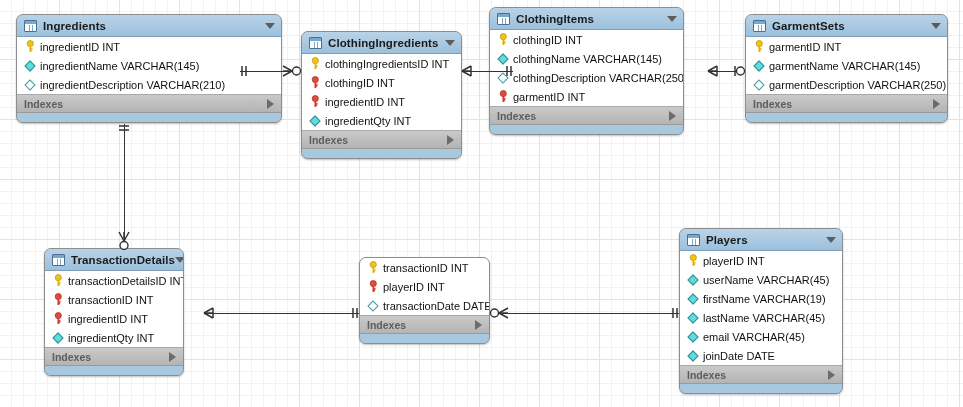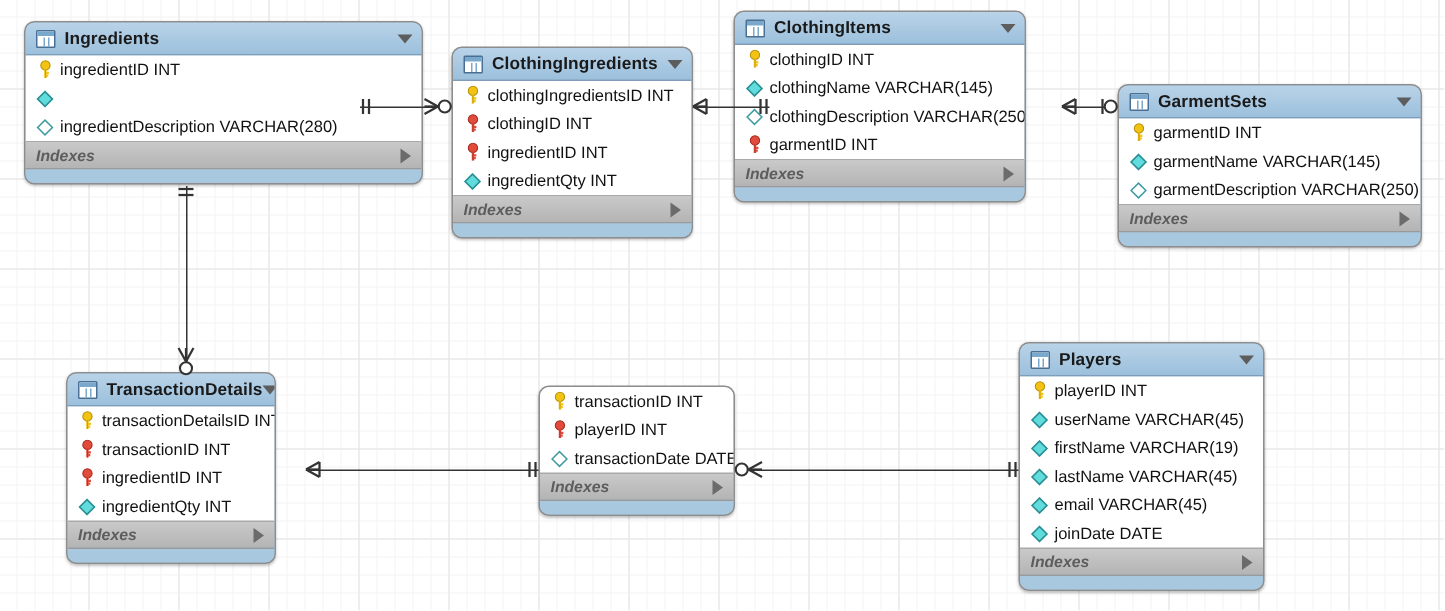--- a/index.html
+++ b/index.html
@@ -73,21 +73,21 @@
   .g-dia{position:absolute;left:2px;top:3px;width:8px;height:8px;transform:rotate(45deg);box-sizing:border-box;}
   .g-dia.filled{background:#61dcdc;border:1px solid #2e8c93;}
   .g-dia.hollow{background:#ffffff;border:1px solid #3f9ba3;}
   .tbl-foot{
     height:18px;display:flex;align-items:center;
     padding:0 7px 0 7px;
     background:linear-gradient(to bottom,#c9c9c9 0%,#b4b4b4 100%);
     border-bottom:1px solid #9a9a9a;
     box-sizing:border-box;
   }
-  .foot-label{font-size:10.5px;font-weight:bold;color:#5d5d5d;flex:1 1 auto;font-style:italic;}
+  .foot-label{font-size:10.5px;font-weight:bold;color:#5d5d5d;flex:1 1 auto;}
   .caret-right{
     width:0;height:0;
     border-top:5px solid transparent;border-bottom:5px solid transparent;
     border-left:7px solid #6b6b6b;
   }
   .tbl-tail{height:9px;background:#a8c8e0;}
   
   .conn{position:absolute;}
   .line-h{position:absolute;height:0;border-top:1.6px solid #333;}
   .line-v{position:absolute;width:0;border-left:1.6px solid #333;}
@@ -111,26 +111,27 @@
               <path d="M4.3 6.2 L4.3 12 M4.3 8.6 L6.6 8.6 M4.3 10.4 L6.2 10.4" stroke="#f2c312" stroke-width="1.6" fill="none"></path>
               <path d="M4.3 6.2 L4.3 12" stroke="#b8900a" stroke-width="0.5" fill="none"></path>
             </svg>
           </span>
           <span>ingredientID INT</span>
         </div>
         <div class="col">
           <span class="glyph">
             <span class="g-dia filled"></span>
           </span>
+          <span>ingredientName VARCHAR(145)</span>
         </div>
         <div class="col">
           <span class="glyph">
             <span class="g-dia hollow"></span>
           </span>
-          <span>ingredientDescription VARCHAR(280)</span>
+          <span>ingredientDescription VARCHAR(210)</span>
         </div>
       </div>
       <div class="tbl-foot">
         <span class="foot-label">Indexes</span>
         <span class="caret-right"></span>
       </div>
       <div class="tbl-tail"></div>
     </div>
     <div class="tbl" style="left: 301px; top: 7px; width: 161px; margin-top: 24px;">
       <div class="tbl-head">
@@ -221,21 +222,21 @@
           </span>
           <span>garmentID INT</span>
         </div>
       </div>
       <div class="tbl-foot">
         <span class="foot-label">Indexes</span>
         <span class="caret-right"></span>
       </div>
       <div class="tbl-tail"></div>
     </div>
-    <div class="tbl" style="left: 745px; top: 14px; width: 203px; margin-top: 42px;">
+    <div class="tbl" style="left: 745px; top: 14px; width: 203px;">
       <div class="tbl-head">
         <span class="tbl-icon"></span>
         <span class="tbl-title">GarmentSets</span>
         <span class="caret-down"></span>
       </div>
       <div class="tbl-cols">
         <div class="col">
           <span class="glyph">
             <svg width="9" height="13" viewBox="0 0 9 13" style="position: absolute; left: 2px; top: 0px;">
               <circle cx="4.3" cy="3.6" r="3.1" fill="#f2c312" stroke="#b8900a" stroke-width="0.7"></circle>

